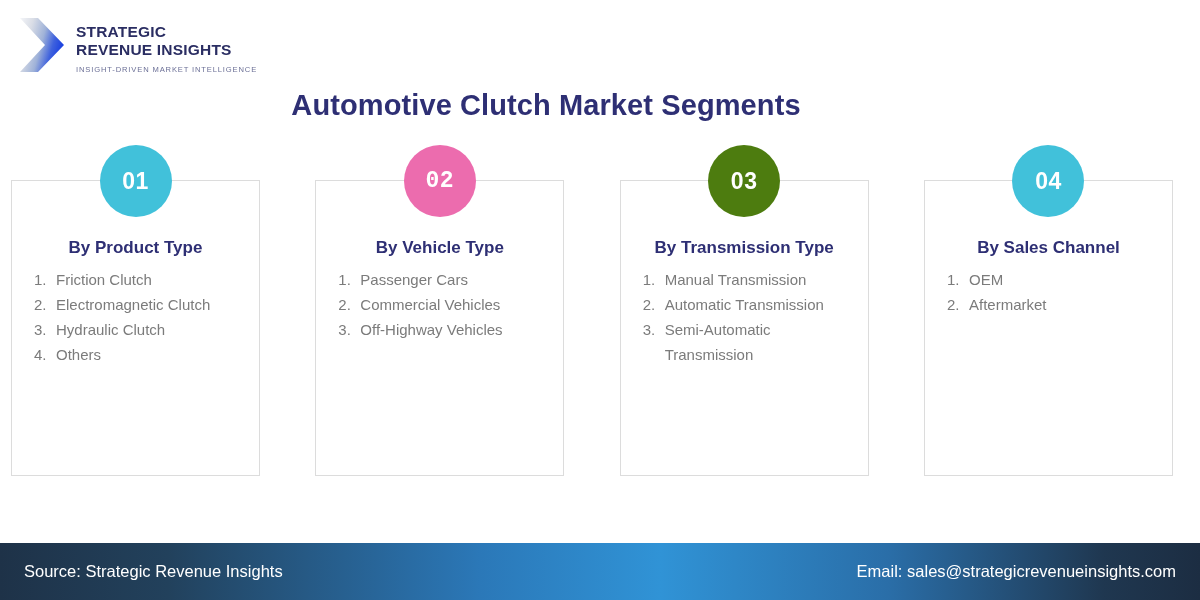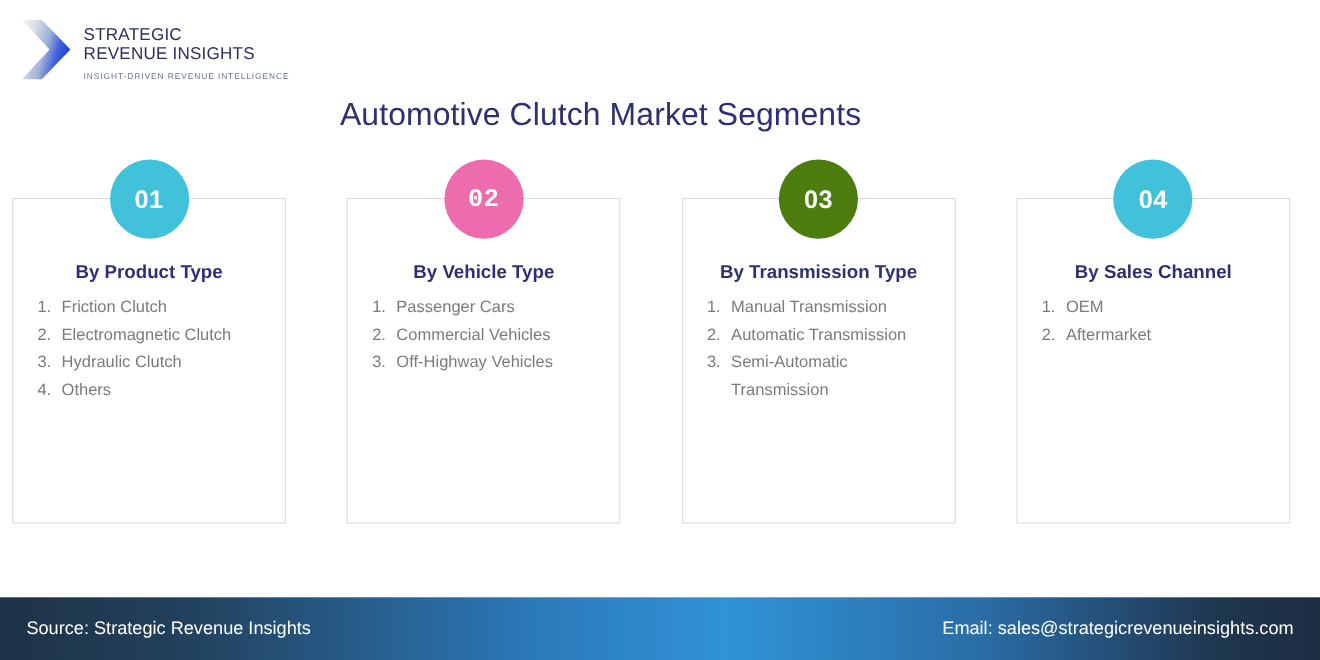--- a/index.html
+++ b/index.html
@@ -27,21 +27,21 @@
     width: 48px;
     height: 58px;
     flex: none;
     margin-right: 10px;
   }
   .logo-text {
     padding-top: 7px;
   }
   .logo-name {
     font-size: 15.5px;
-    font-weight: normal;
+    font-weight: bold;
     color: #2a2d62;
     letter-spacing: 0.2px;
     line-height: 1.14;
     white-space: pre-line;
   }
   .logo-tagline {
     margin-top: 7px;
     font-size: 7.6px;
     font-weight: normal;
     color: #6b6f96;
@@ -50,21 +50,21 @@
   }
 
   
   .page-title {
     position: absolute;
     left: 0;
     top: 89px;
     width: 1092px;
     text-align: center;
     font-size: 29px;
-    font-weight: normal;
+    font-weight: bold;
     color: #2e2f74;
     letter-spacing: 0.1px;
   }
 
   
   .cards {
     position: absolute;
     left: 11px;
     top: 180px;
     width: 1162px;
@@ -153,21 +153,21 @@
         <stop offset="58%" stop-color="#9fb2d8"></stop>
         <stop offset="82%" stop-color="#3f62dd"></stop>
         <stop offset="100%" stop-color="#1f45e0"></stop>
       </linearGradient>
     </defs>
     <path d="M2 2 L20 2 L46 29 L20 56 L2 56 L27 29 Z" fill="url(#chevGrad)"></path>
   </svg>
   <div class="logo-text">
     <div class="logo-name">STRATEGIC
 REVENUE INSIGHTS</div>
-    <div class="logo-tagline">INSIGHT-DRIVEN REVENUE INTELLIGENCE</div>
+    <div class="logo-tagline">INSIGHT-DRIVEN MARKET INTELLIGENCE</div>
   </div>
 </div>
 
 <div class="page-title">Automotive Clutch Market Segments</div>
 
 <div class="cards">
 
   <div class="card">
     <div class="card-badge" style="background: rgb(65, 193, 218);">01</div>
     <div class="card-title">By Product Type</div>

